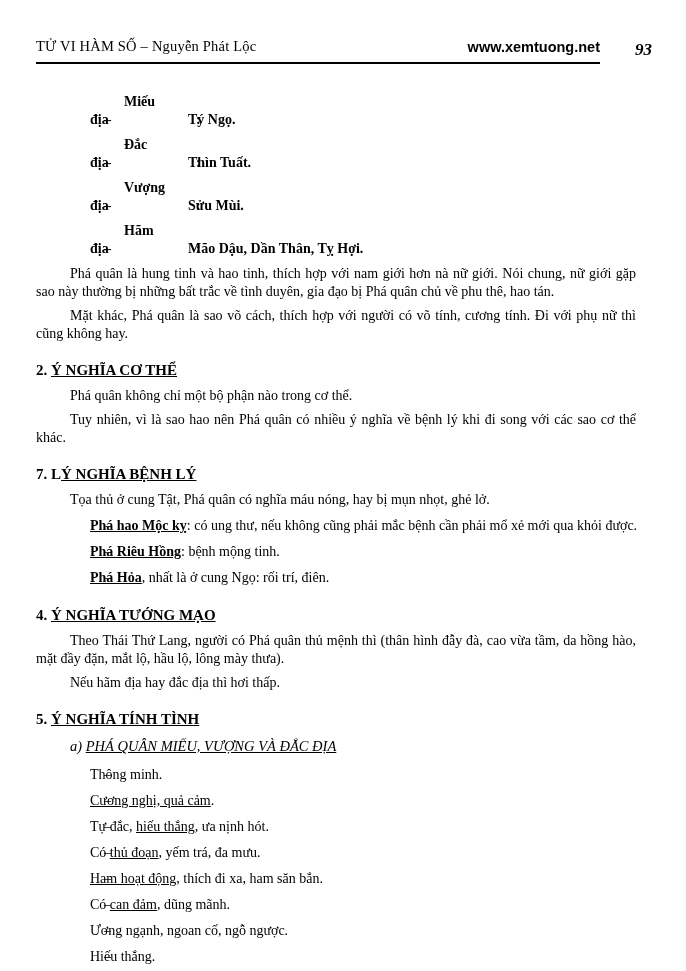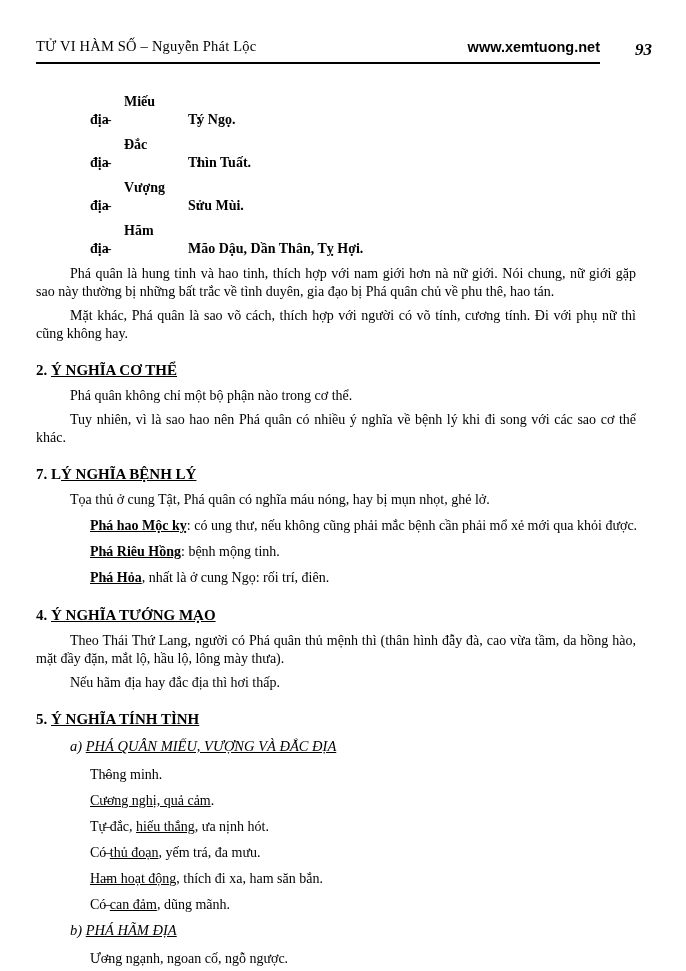--- a/index.html
+++ b/index.html
@@ -117,18 +117,17 @@
 
   <div class="sub"><span>a) </span><span class="st">PHÁ QUÂN MIẾU, VƯỢNG VÀ ĐẮC ĐỊA</span></div>
 
   <p class="bullet"><span class="dash">–</span><span>Thông minh.</span><span class="u"></span><span></span></p>
   <p class="bullet"><span class="dash">–</span><span></span><span class="u">Cương nghị, quả cảm</span><span>.</span></p>
   <p class="bullet"><span class="dash">–</span><span>Tự đắc, </span><span class="u">hiếu thắng</span><span>, ưa nịnh hót.</span></p>
   <p class="bullet"><span class="dash">–</span><span>Có </span><span class="u">thủ đoạn</span><span>, yếm trá, đa mưu.</span></p>
   <p class="bullet"><span class="dash">–</span><span></span><span class="u">Ham hoạt động</span><span>, thích đi xa, ham săn bắn.</span></p>
   <p class="bullet"><span class="dash">–</span><span>Có </span><span class="u">can đảm</span><span>, dũng mãnh.</span></p>
 
-  <div class="sub"><span>b) </span><span class="st">PHÁ HÃM ĐỊA</span></div>
 
   <p class="bullet"><span class="dash">–</span><span>Ương ngạnh, ngoan cố, ngỗ ngược.</span></p>
   <p class="bullet"><span class="dash">–</span><span>Hiếu thắng.</span></p>
 
 </div>
 
 </body></html>

